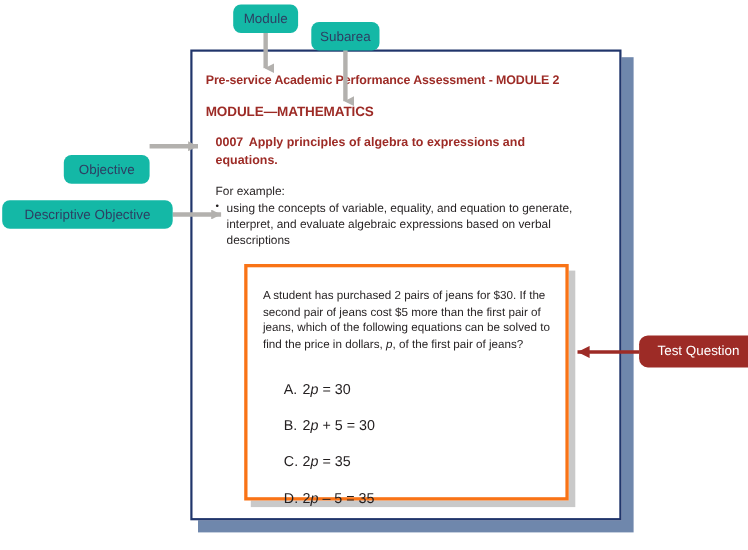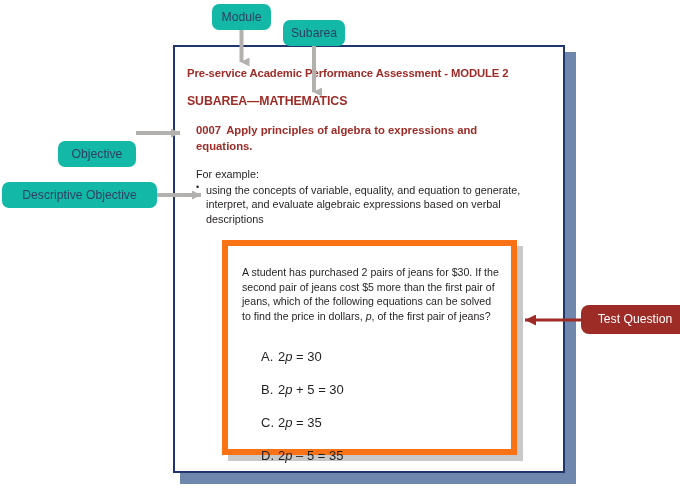--- a/index.html
+++ b/index.html
@@ -107,21 +107,21 @@
     height: 215px;
     background: #c9c9c9;
   }
   .qbox {
     position: absolute;
     left: 222px;
     top: 240px;
     width: 295px;
     height: 215px;
     background: #ffffff;
-    border: 6px solid #f97316;
+    border: 3px solid #f97316;
     box-sizing: border-box;
   }
   .qbox-stem {
     position: absolute;
     left: 14px;
     top: 19px;
     right: 10px;
     color: #231f20;
     font-size: 10.6px;
     line-height: 1.37;
@@ -177,21 +177,21 @@
 
 <div id="stage">
 
   <div class="doc-shadow"></div>
 
   <div class="doc-frame">
     <div class="doc-inner">
 
       <div class="doc-title">Pre-service Academic Performance Assessment - MODULE 2</div>
 
-      <div class="doc-subarea">SUBAREA—MATHEMATICS</div>
+      <div class="doc-subarea">MODULE—MATHEMATICS</div>
 
       <div class="doc-objective">
         <span class="obj-num">0007</span><span>Apply principles of algebra to expressions and equations.</span>
       </div>
 
       <div class="doc-forexample">For example:</div>
 
       <ul class="doc-bullets">
         <li>using the concepts of variable, equality, and equation to generate, interpret, and evaluate algebraic expressions based on verbal descriptions</li>
       </ul>

